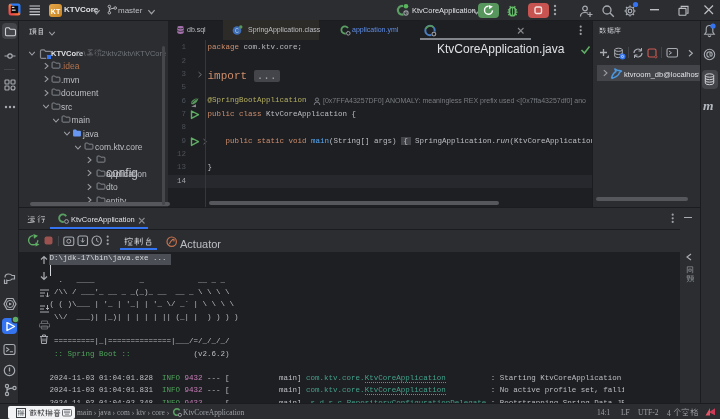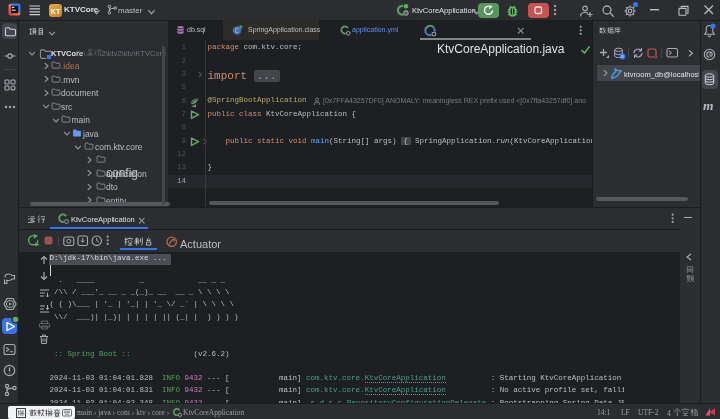--- a/index.html
+++ b/index.html
@@ -650,20 +650,21 @@
       </span>
     </div>
   <div class="abs" style="left:19px;top:251px;width:605px;height:152px;overflow:hidden">
   <div class="abs" style="left:29.5px;top:2.6px;width:122px;height:11.3px;background:#4b4e54"></div>
   <div class="t mono" style="left:30.5px;top:3.0px;font-size:7.5px;color:#d5d8dd">D:\jdk-17\bin\java.exe ...</div>
   <div class="abs" style="left:30.5px;top:14.1px;width:1px;height:10.8px;background:#d5d8dd"></div>
   <div class="t mono" style="left:30.5px;top:24.7px;font-size:7.5px;color:#bcbec4">  .   ____          _            __ _ _</div>
   <div class="t mono" style="left:30.5px;top:37px;font-size:7.5px;color:#bcbec4"> /\\ / ___'_ __ _ _(_)_ __  __ _ \ \ \ \ </div>
   <div class="t mono" style="left:30.5px;top:49.3px;font-size:7.5px;color:#bcbec4">( ( )\___ | '_ | '_| | '_ \/ _` | \ \ \ \ </div>
   <div class="t mono" style="left:30.5px;top:61.6px;font-size:7.5px;color:#bcbec4"> \\/  ___)| |_)| | | | | || (_| |  ) ) ) )</div>
+  <div class="t mono" style="left:30.5px;top:86.2px;font-size:7.5px;color:#bcbec4"> =========|_|==============|___/=/_/_/_/</div>
   <div class="t mono" style="left:30.5px;top:98.5px;font-size:7.5px"><span style="color:#4fa45c;"> :: Spring Boot ::</span><span style="color:#bcbec4;">              (v2.6.2)</span></div>
   <div class="t mono" style="left:30.5px;top:123.1px;font-size:7.5px"><span style="color:#bcbec4;">2024-11-03 01:04:01.828</span><span style="color:#bcbec4;">  </span><span style="color:#4fa45c;">INFO</span><span style="color:#c77dba;"> 9432</span><span style="color:#bcbec4;"> --- [           main] </span><span style="color:#43a08c;">com.ktv.core.</span><span style="color:#43a08c;border-bottom:1px dotted #43a08c">KtvCoreApplication</span><span style="color:#bcbec4;">          </span><span style="color:#bcbec4;">: Starting KtvCoreApplication using Java 17.0.2 on DESKTOP</span></div>
   <div class="t mono" style="left:30.5px;top:135.4px;font-size:7.5px"><span style="color:#bcbec4;">2024-11-03 01:04:01.831</span><span style="color:#bcbec4;">  </span><span style="color:#4fa45c;">INFO</span><span style="color:#c77dba;"> 9432</span><span style="color:#bcbec4;"> --- [           main] </span><span style="color:#43a08c;">com.ktv.core.</span><span style="color:#43a08c;border-bottom:1px dotted #43a08c">KtvCoreApplication</span><span style="color:#bcbec4;">          </span><span style="color:#bcbec4;">: No active profile set, falling back to default profiles:</span></div>
   <div class="t mono" style="left:30.5px;top:147.7px;font-size:7.5px"><span style="color:#bcbec4;">2024-11-03 01:04:02.348</span><span style="color:#bcbec4;">  </span><span style="color:#4fa45c;">INFO</span><span style="color:#c77dba;"> 9432</span><span style="color:#bcbec4;"> --- [           main] </span><span style="color:#43a08c;">.s.d.r.c.</span><span style="color:#43a08c;border-bottom:1px dotted #43a08c">RepositoryConfigurationDelegate</span><span style="color:#bcbec4;"> </span><span style="color:#bcbec4;">: Bootstrapping Spring Data JPA repositories in DEFAULT mo</span></div>
   </div>  
   </div>
 
   <svg class="abs" style="left:39px;top:255px" width="10" height="10">
     <path d="M5 9 V1.5 M2 4.5 L5 1.5 L8 4.5" stroke="#a8abb2" stroke-width="1.2" fill="none"></path>
   </svg>

